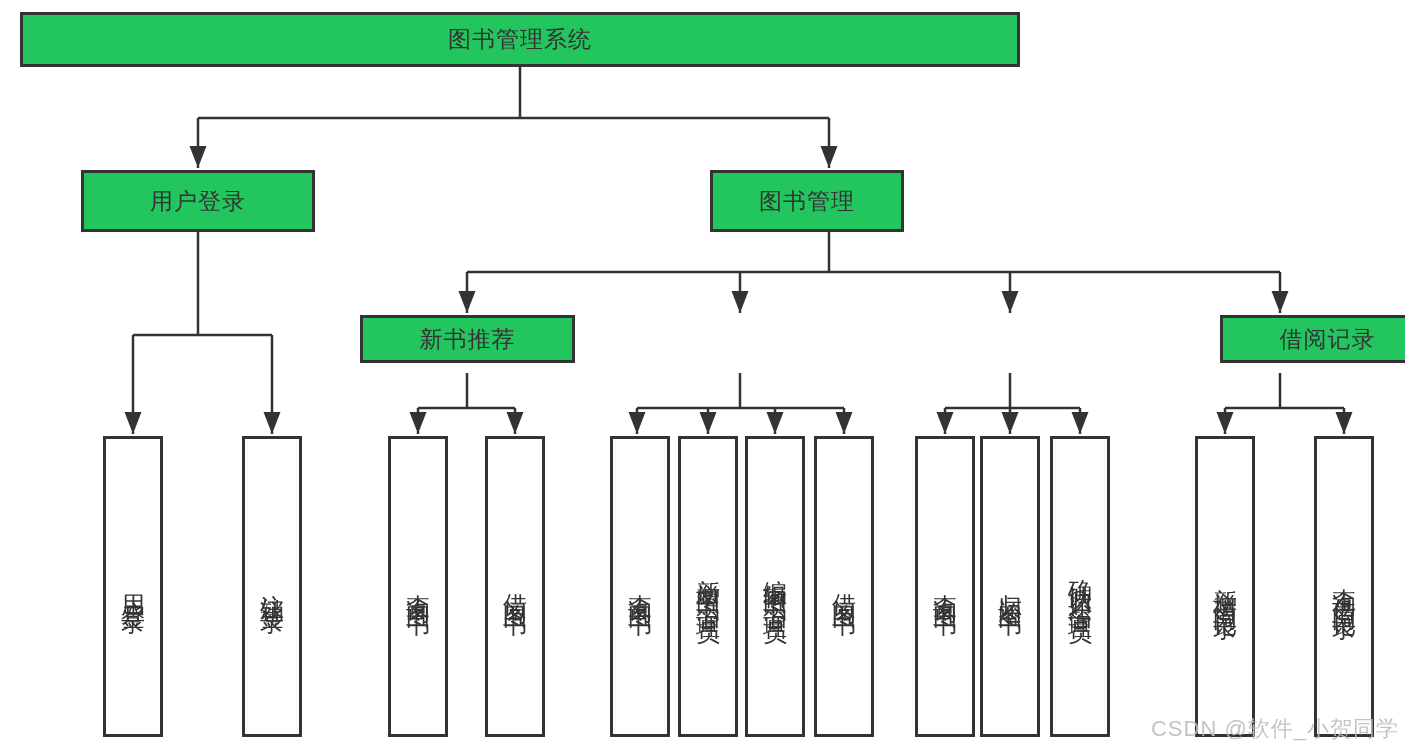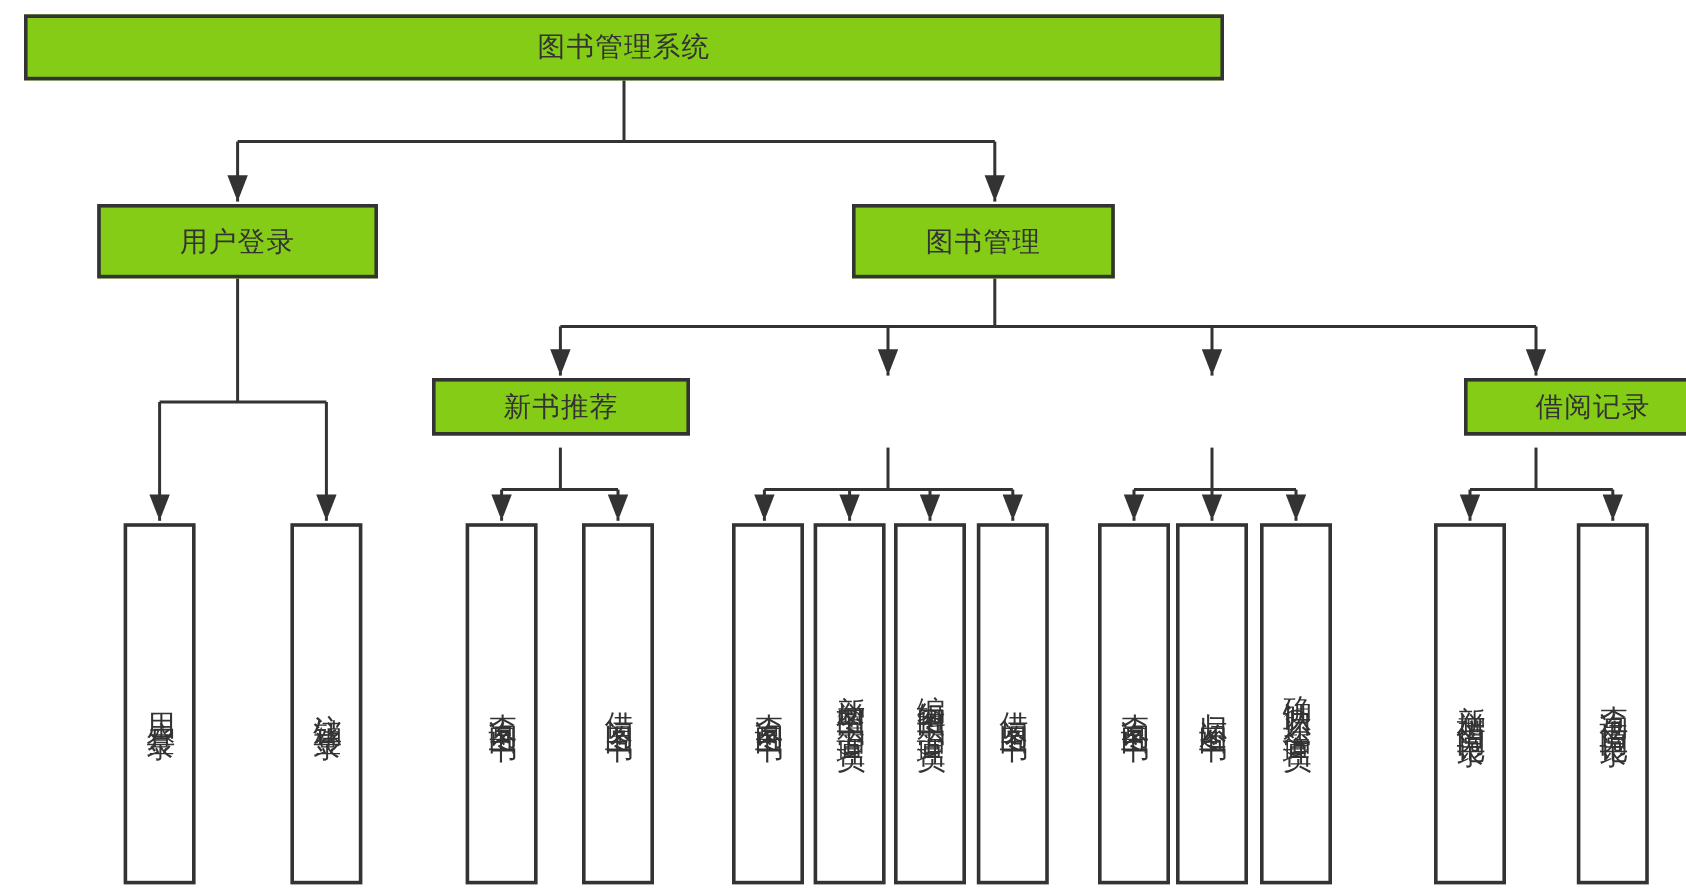--- a/index.html
+++ b/index.html
@@ -21,21 +21,21 @@
     left: 0;
     top: 0;
     width: 1405px;
     height: 747px;
     pointer-events: none;
   }
   .node {
     position: absolute;
     box-sizing: border-box;
     border: 3px solid #333333;
-    background: #84cc16;
+    background: #22c55e;
     display: flex;
     align-items: center;
     justify-content: center;
     font-size: 23px;
     letter-spacing: 1px;
     color: #333333;
     z-index: 2;
   }
   .vnode {
     position: absolute;
@@ -51,21 +51,21 @@
     writing-mode: vertical-rl;
     text-orientation: mixed;
     font-size: 24px;
     letter-spacing: 6px;
     color: #333333;
     line-height: 1;
   }
   
   .root-box   { left: 20px;  top: 12px;  width: 1000px; height: 55px; }
   .l2-a       { left: 81px;  top: 170px; width: 234px;  height: 62px; }
-  .l2-b       { left: 710px; top: 170px; width: 219px;  height: 62px; }
+  .l2-b       { left: 710px; top: 170px; width: 194px;  height: 62px; }
   .l3         { top: 315px;  width: 215px; height: 48px; }
   .l3-1 { left: 360px; }
   .l3-2 { left: 632px; }
   .l3-3 { left: 902px; }
   .l3-4 { left: 1172px; margin-left: 48px; }
   .leaf       { top: 436px; width: 60px; height: 301px; }
   .lf-1  { left: 103px; }
   .lf-2  { left: 242px; }
   .lf-3  { left: 388px; }
   .lf-4  { left: 485px; }
@@ -199,14 +199,15 @@
     <span>确认归还（管理员）</span>
   </div>
 
   <div class="vnode leaf lf-12">
     <span>新增借阅记录</span>
   </div>
   <div class="vnode leaf lf-13">
     <span>查询借阅记录</span>
   </div>
 
+  <div class="watermark">CSDN @软件_小贺同学</div>
 
 </div>
 
 </body></html>

